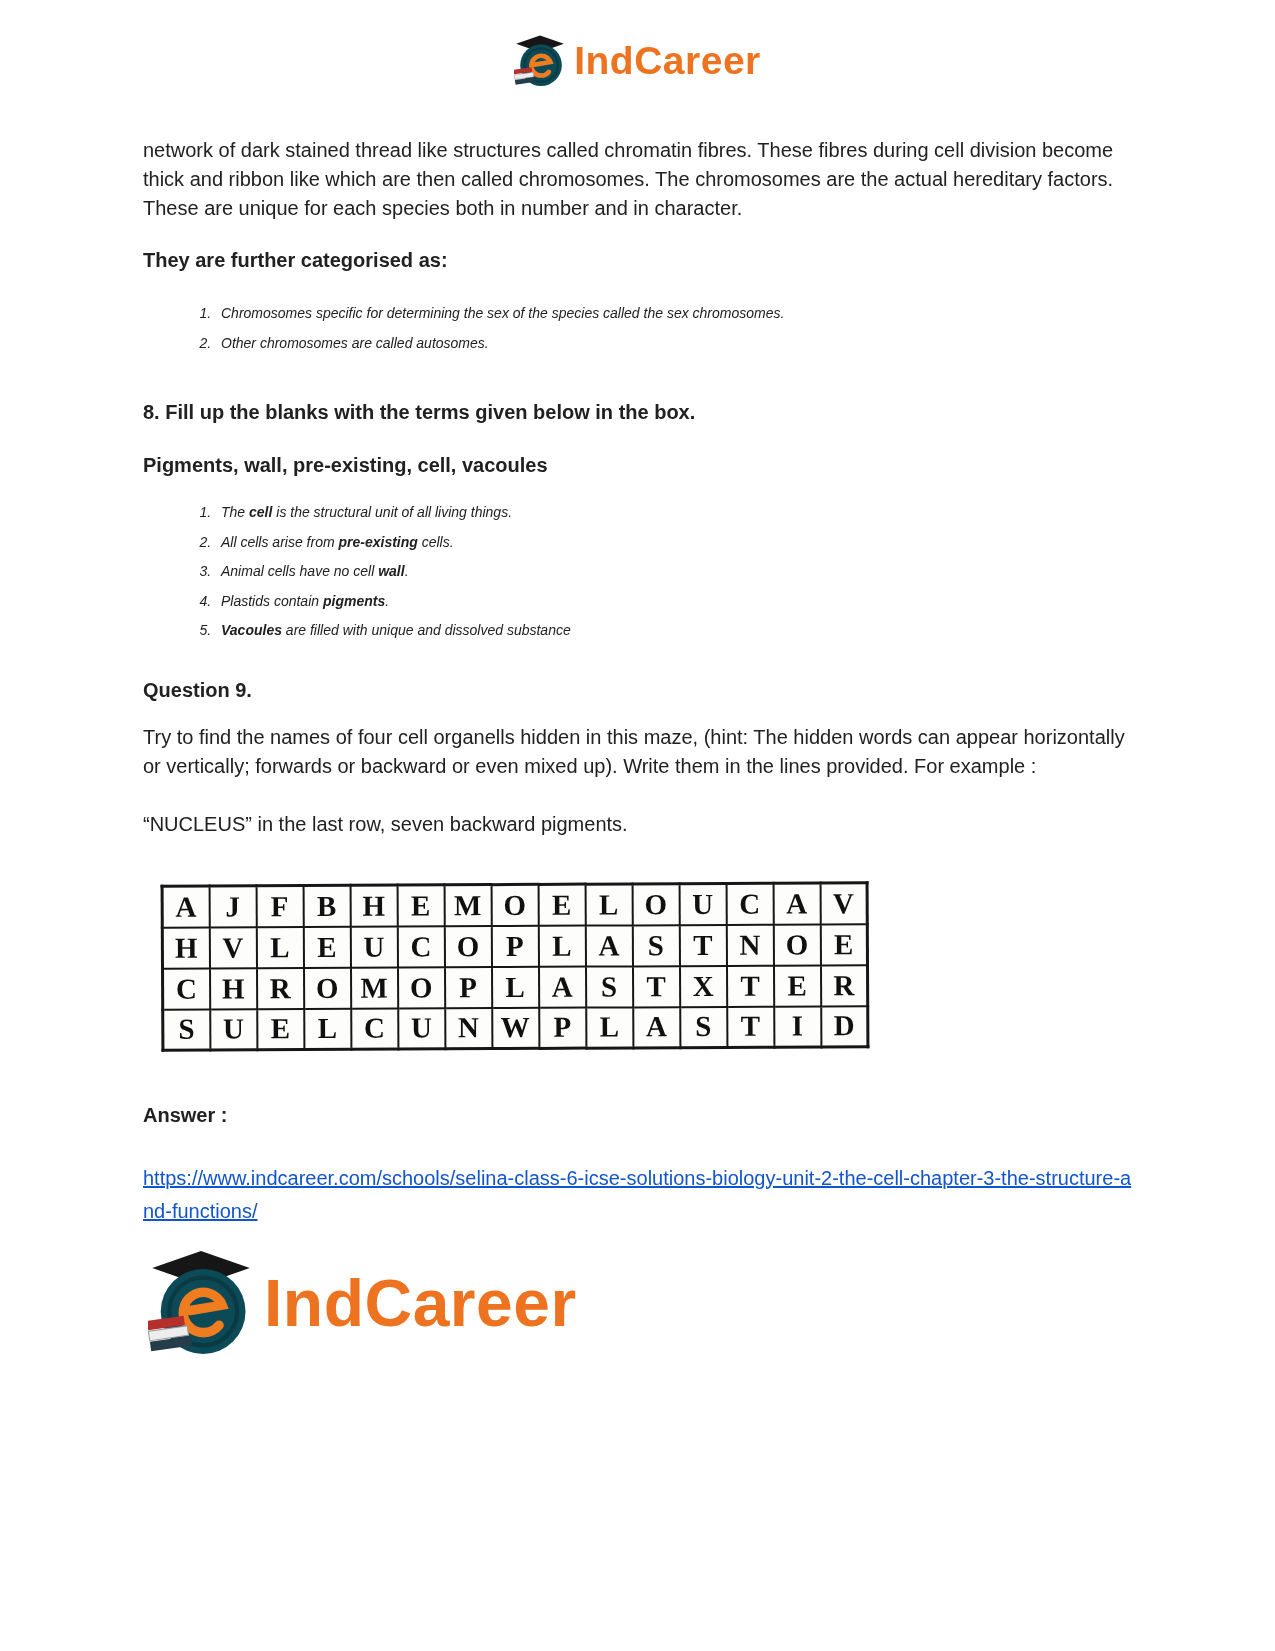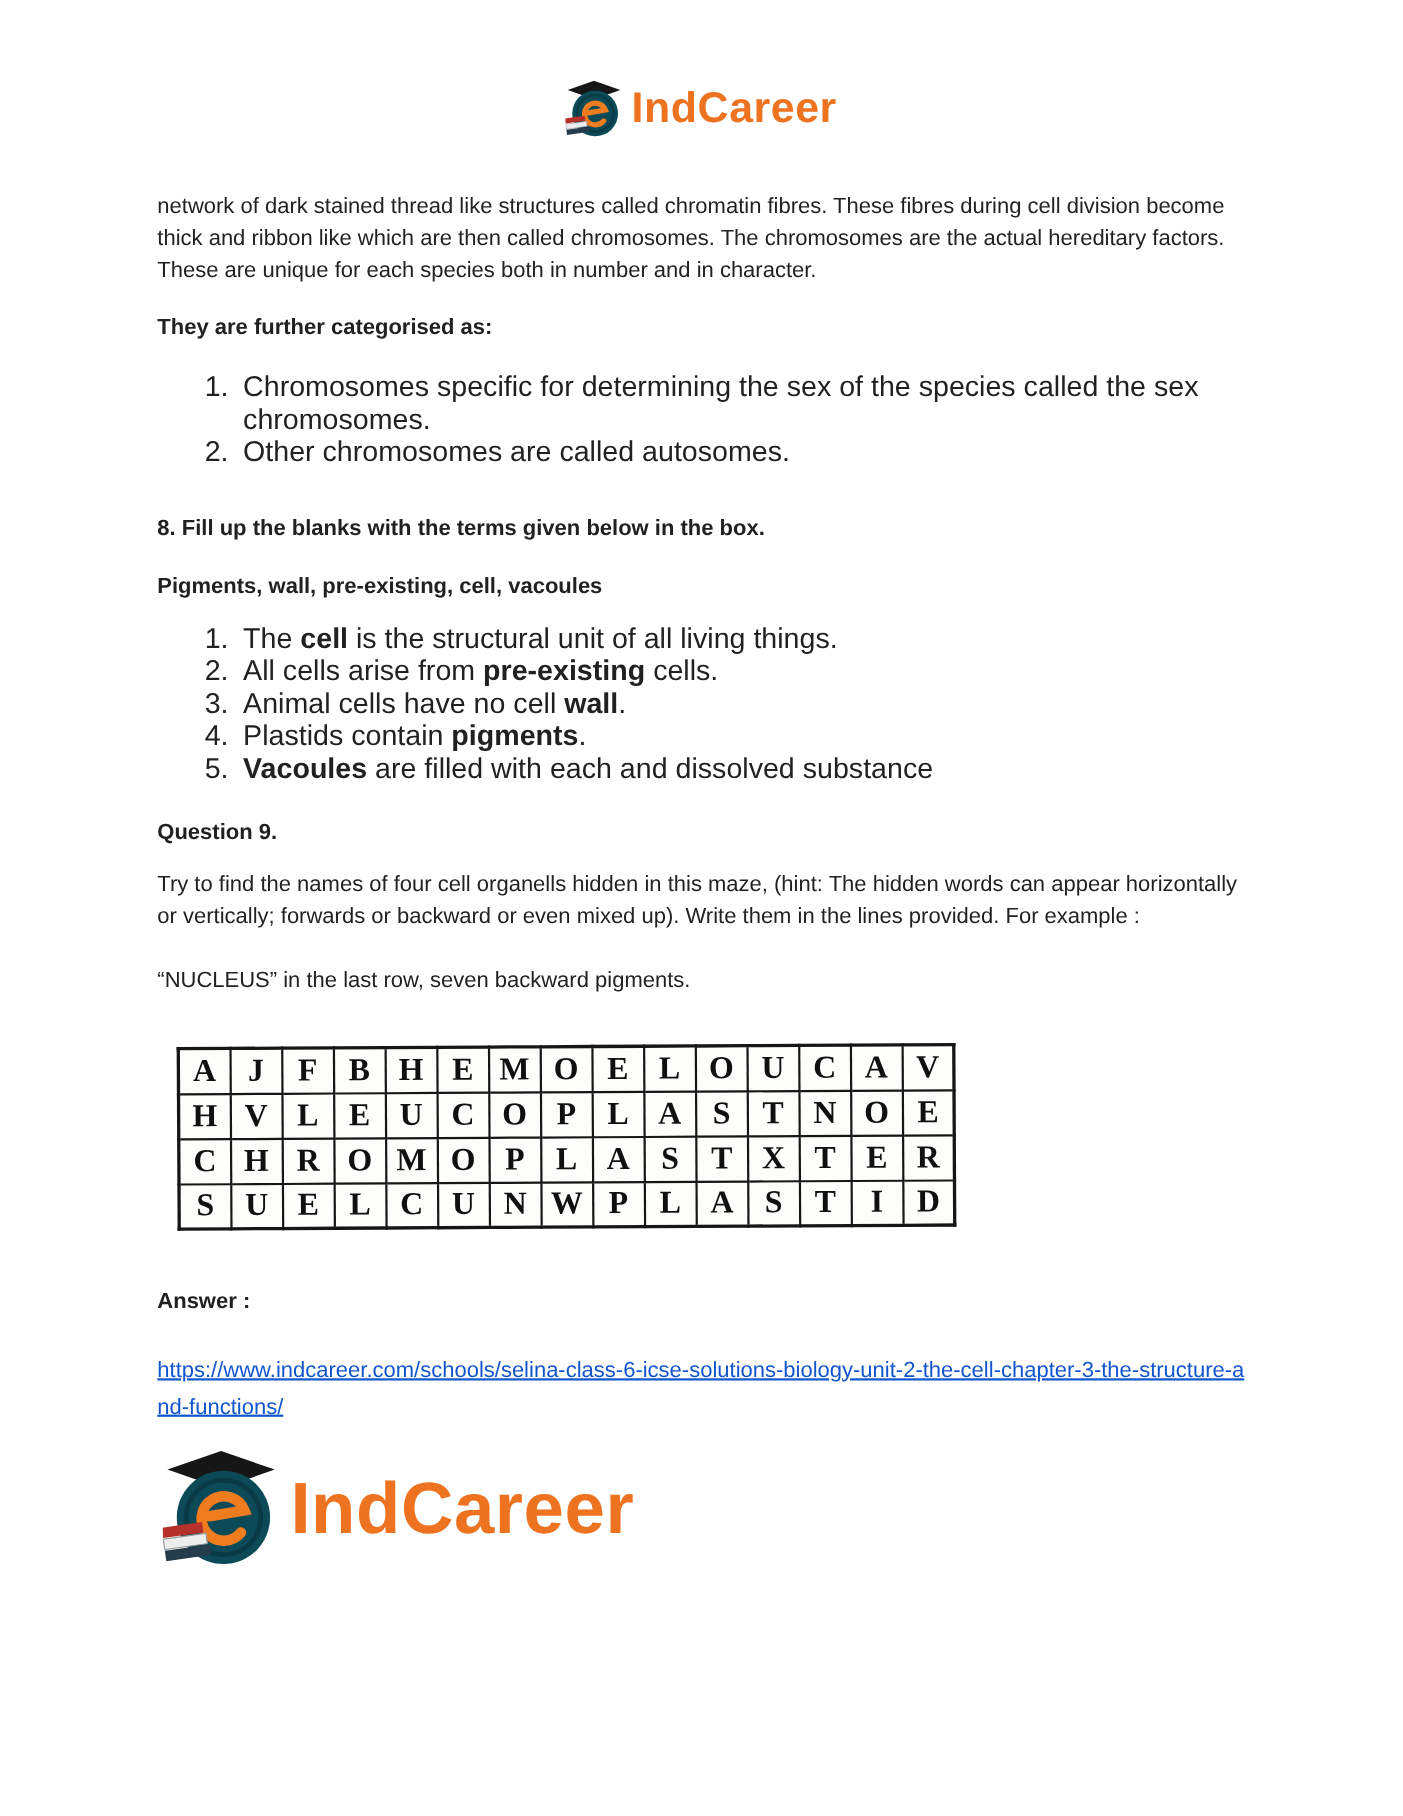--- a/index.html
+++ b/index.html
@@ -1,20 +1,20 @@
 <!DOCTYPE html>
 <html><head>
 <meta charset="utf-8">
 <style>
   * { box-sizing: border-box; }
   html, body { margin: 0; padding: 0; background: #ffffff; }
   .page {
     width: 1275px; height: 1651px; margin: 0 auto; background: #ffffff;
     font-family: "Liberation Sans", sans-serif; color: #212121;
-    padding-top: 70px; overflow: hidden; position: relative;
+    padding-top: 32px; overflow: hidden; position: relative;
   }
 
   
   .logo-row { display: flex; align-items: center; }
   .top-logo { justify-content: center; gap: 8px; height: 58px; }
   .logo-svg { display: block; flex: 0 0 auto; }
   .top-logo .logo-svg { width: 52px; height: 52px; }
   .logo-text { font-weight: 700; color: #ED7320; letter-spacing: 0.5px; }
   .top-logo .logo-text { font-size: 39px; }
   .bottom-logo { justify-content: flex-start; gap: 10px; margin: 22px 0 0 148px; }
@@ -26,21 +26,21 @@
   p { margin: 29px 0 0; font-size: 20px; line-height: 29px; }
   .bold { font-weight: 700; }
   .gap-para1 { margin-top: 46px; }
   .gap-head  { margin-top: 23px; }
   .gap-q8    { margin-top: 40px; }
   .gap-terms { margin-top: 24px; }
   .gap-q9    { margin-top: 30px; }
   .gap-q9p   { margin-top: 18px; }
   .gap-ans   { margin-top: 47px; }
 
-  ol { margin: 24px 0 0; padding-left: 72px; font-size: 26px; line-height: 29.5px; }
+  ol { margin: 24px 0 0; padding-left: 72px; font-size: 14px; line-height: 29.5px; font-style: italic; }
   ol.tight { margin-top: 18px; }
   li { padding-left: 6px; }
 
   
   .maze-wrap { margin: 44px 0 0 18px; transform: rotate(-0.3deg); display: inline-block; }
   table.maze { border-collapse: collapse; border: 3px solid #161616; background: #fdfdfc; }
   table.maze td {
     width: 47px; height: 41px; border: 2px solid #161616; padding: 0;
     text-align: center; vertical-align: middle;
     font-family: "Liberation Serif", "DejaVu Serif", serif;
@@ -86,21 +86,21 @@
 
     <p class="bold gap-q8">8. Fill up the blanks with the terms given below in the box.</p>
 
     <p class="bold gap-terms">Pigments, wall, pre-existing, cell, vacoules</p>
 
     <ol class="tight">
       <li><span>The </span><b>cell</b><span> is the structural unit of all living things.</span></li>
       <li><span>All cells arise from </span><b>pre-existing</b><span> cells.</span></li>
       <li><span>Animal cells have no cell </span><b>wall</b><span>.</span></li>
       <li><span>Plastids contain </span><b>pigments</b><span>.</span></li>
-      <li><span></span><b>Vacoules</b><span> are filled with each and dissolved substance</span></li>
+      <li><span></span><b>Vacoules</b><span> are filled with unique and dissolved substance</span></li>
     </ol>
 
     <p class="bold gap-q9">Question 9.</p>
 
     <p class="gap-q9p">Try to find the names of four cell organells hidden in this maze, (hint: The hidden words can appear horizontally or vertically; forwards or backward or even mixed up). Write them in the lines provided. For example :</p>
 
     <p>“NUCLEUS” in the last row, seven backward pigments.</p>
 
     
     <div class="maze-wrap">

